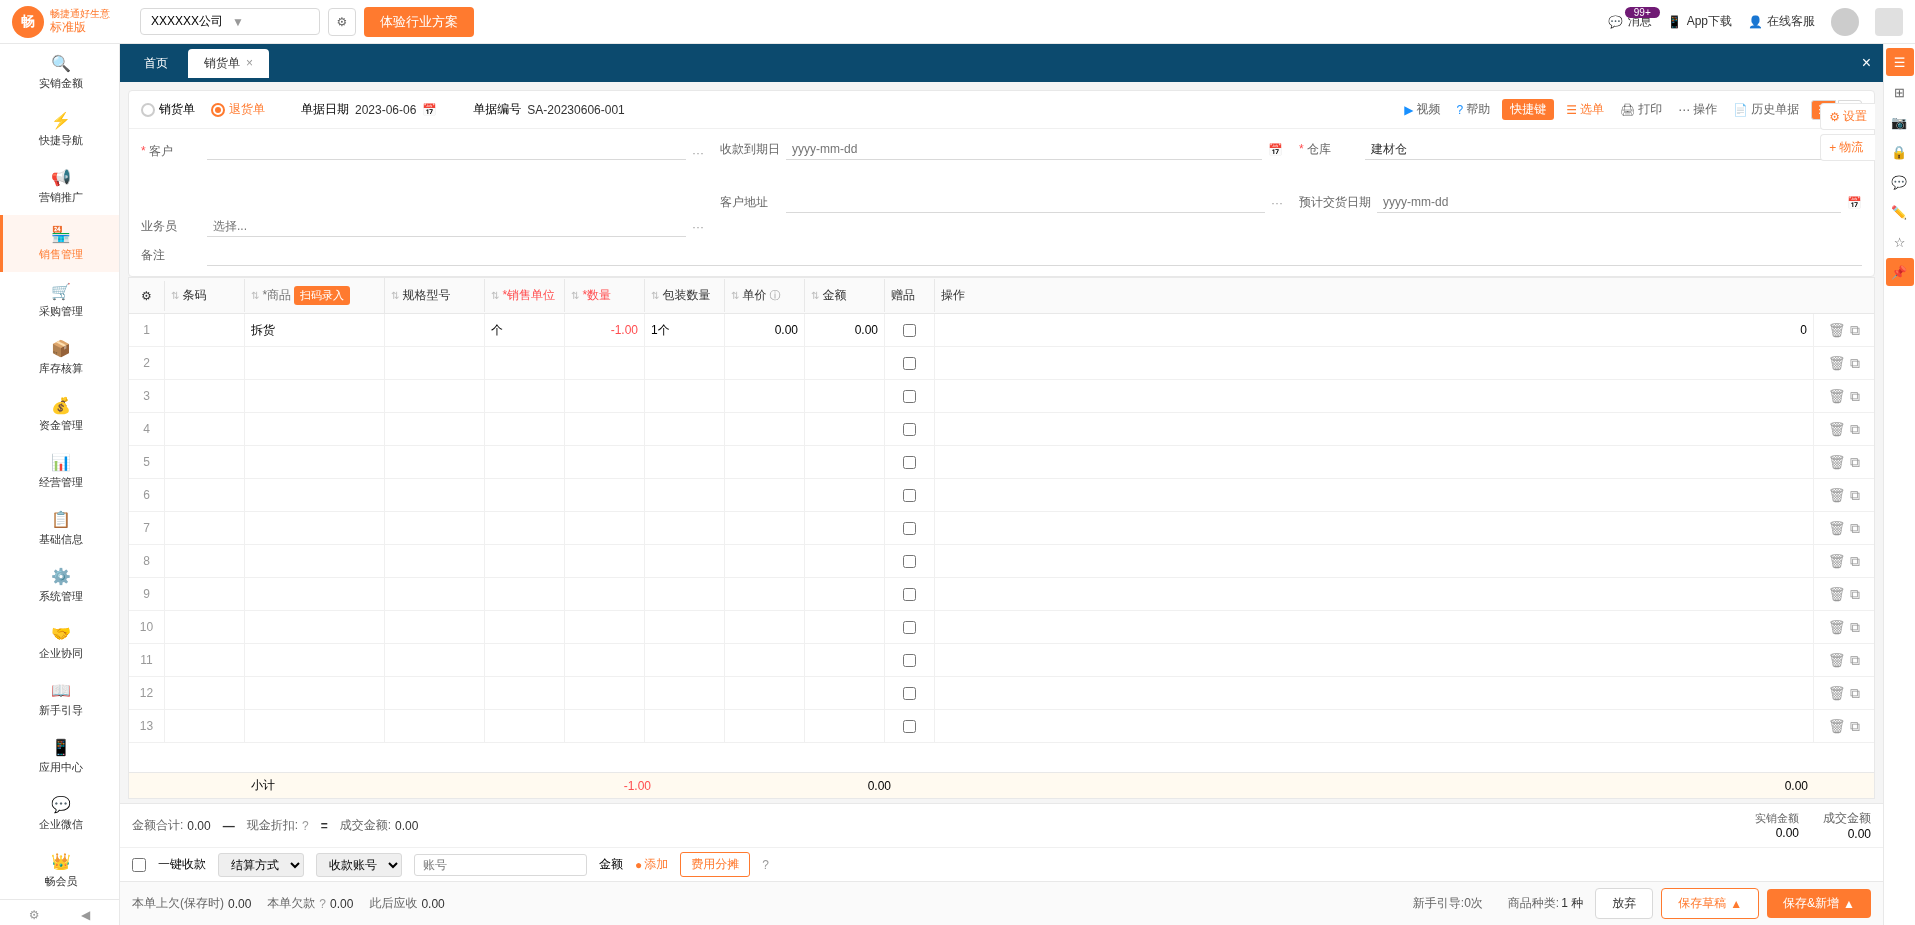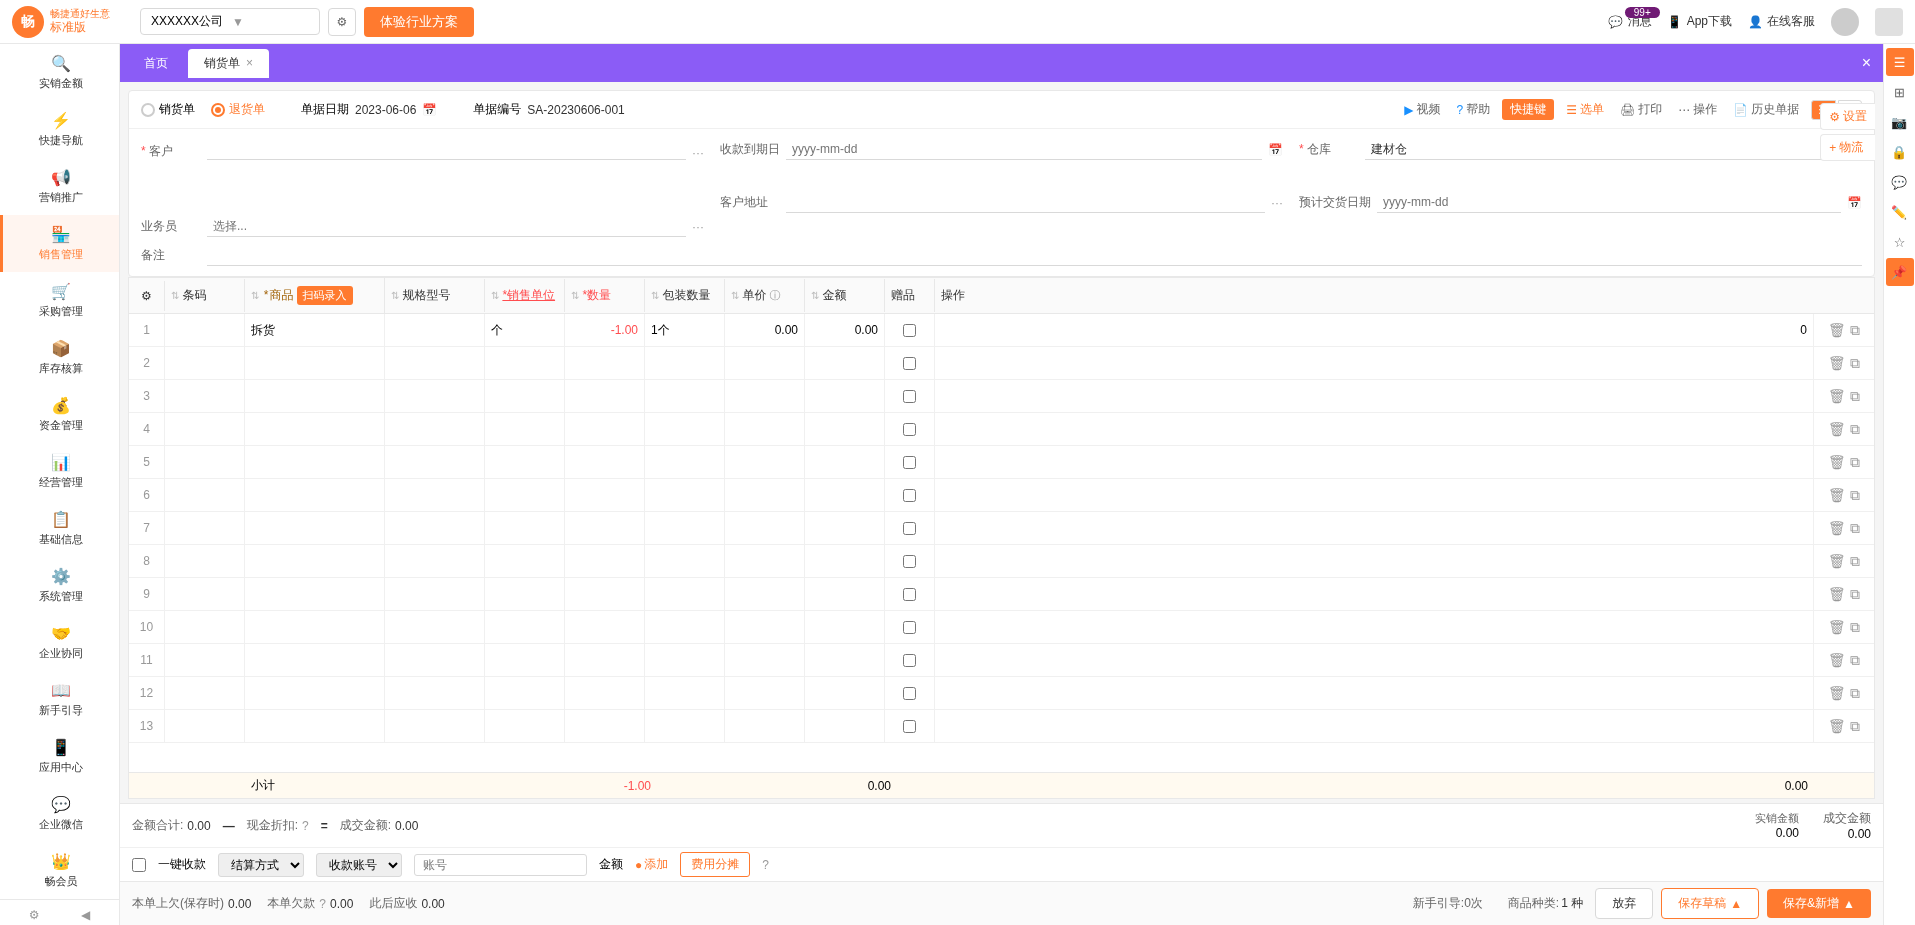--- a/index.html
+++ b/index.html
@@ -69,21 +69,21 @@
     .sidebar-bottom {
       margin-top: auto; display: flex; align-items: center; justify-content: space-around;
       padding: 8px; border-top: 1px solid #e8e8e8;
     }
 
     
     .main-content { flex: 1; display: flex; flex-direction: column; overflow: hidden; }
 
     
     .tab-bar {
-      display: flex; align-items: center; background: #8b5cf6;
+      display: flex; align-items: center; background: #0c4a6e;
       height: 38px; padding: 0 8px; gap: 4px;
     }
     .tab-item {
       padding: 6px 16px; cursor: pointer; color: white;
       border-radius: 4px 4px 0 0; font-size: 13px;
     }
     .tab-item.home { background: transparent; }
     .tab-item.active { background: #fff; color: #333; display: flex; align-items: center; gap: 6px; }
     .tab-close { cursor: pointer; color: #999; font-size: 12px; }
     .tab-bar-right { margin-left: auto; }
@@ -518,30 +518,30 @@
       <div class="table-container">
 
         <div class="table-header">
           <div class="th col-settings">⚙</div>
           <div class="th col-barcode">
             <span class="sort-icon">⇅</span>
             <span>条码</span>
           </div>
           <div class="th col-product">
             <span class="sort-icon">⇅</span>
-            <span style="color:#a16207;font-family:Liberation Mono, monospace;">*商品</span>
+            <span style="color:#737373;">*商品</span>
             <button class="scan-btn">扫码录入</button>
           </div>
           <div class="th col-spec">
             <span class="sort-icon">⇅</span>
             <span>规格型号</span>
           </div>
           <div class="th col-unit">
             <span class="sort-icon">⇅</span>
-            <span style="color:#ff4d4f;text-decoration:underline;">*销售单位</span>
+            <span style="color:#ff4d4f;">*销售单位</span>
           </div>
           <div class="th col-qty">
             <span class="sort-icon">⇅</span>
             <span style="color:#ff4d4f;">*数量</span>
           </div>
           <div class="th col-pkg">
             <span class="sort-icon">⇅</span>
             <span>包装数量</span>
           </div>
           <div class="th col-price">

